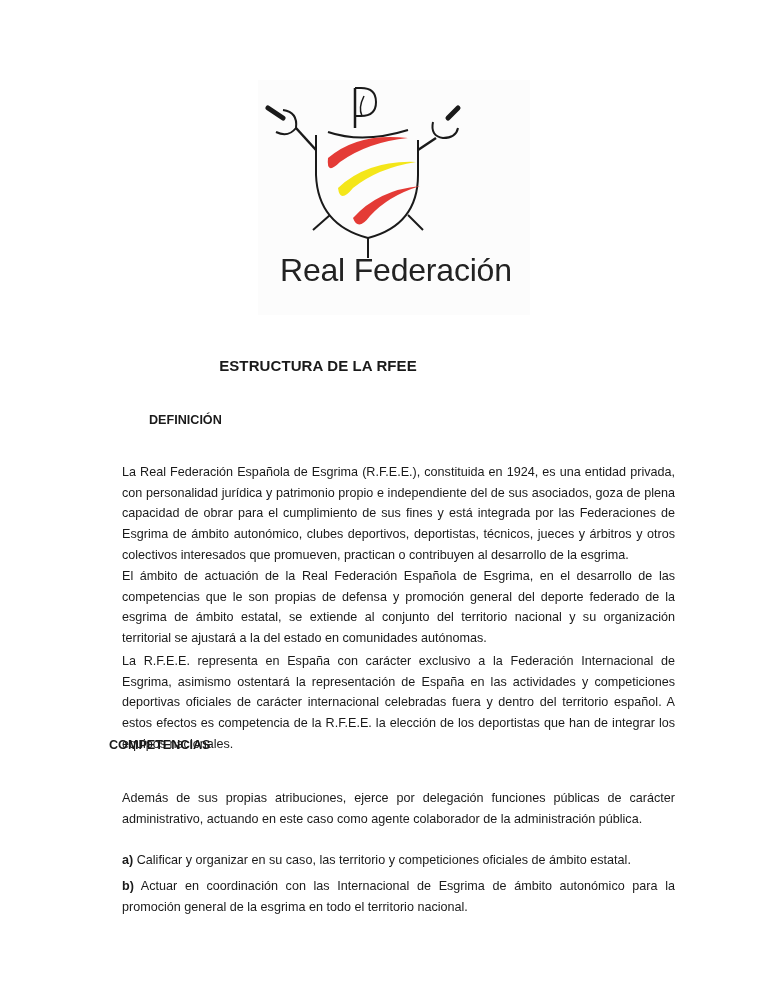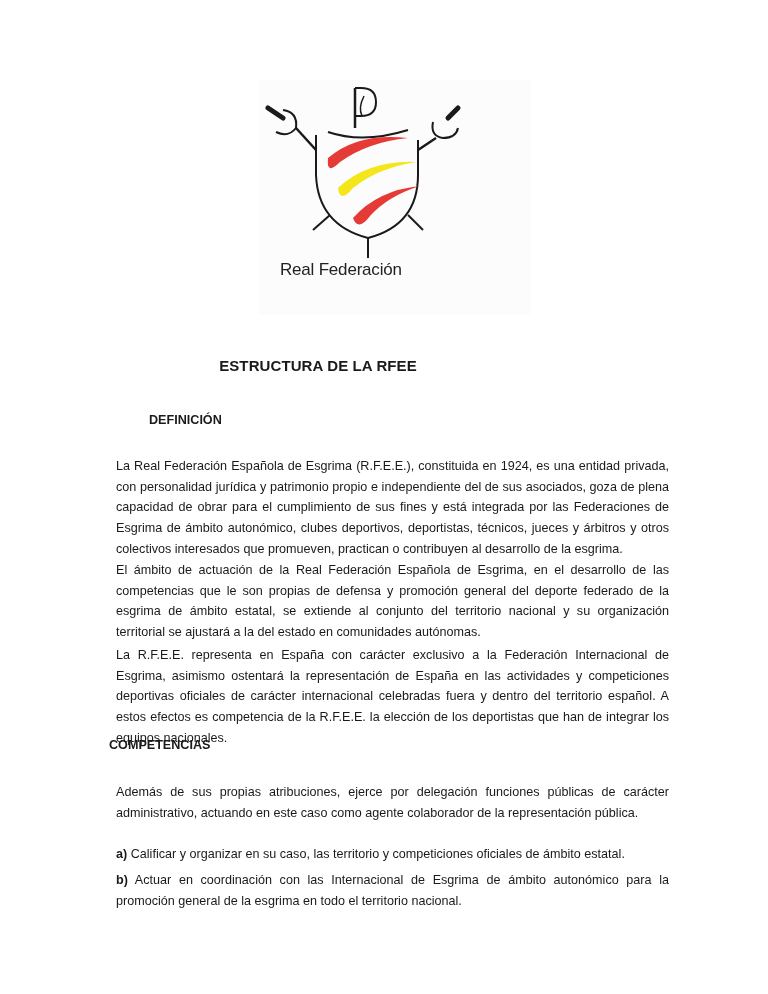--- a/index.html
+++ b/index.html
@@ -1,23 +1,23 @@
 <!DOCTYPE html>
 <html><head>
 <meta charset="utf-8">
 <style>
   html, body { margin: 0; padding: 0; background: #ffffff; }
   body { width: 768px; height: 994px; position: relative; overflow: hidden;
          font-family: "Liberation Sans", "DejaVu Sans", sans-serif; color: #1a1a1a; }
   .logo { position: absolute; left: 258px; top: 80px; width: 272px; height: 235px; background: #fcfcfc; }
   .logo svg { position: absolute; left: 0; top: 0; }
-  .logo-text { position: absolute; left: 22px; top: 178px; font-size: 17px; line-height: 24px; color: #222; letter-spacing: -0.2px; white-space: nowrap; }
+  .logo-text { position: absolute; left: 22px; top: 178px; font-size: 32px; line-height: 24px; color: #222; letter-spacing: -0.2px; white-space: nowrap; }
   .title { position: absolute; left: 0; width: 636px; top: 357px; text-align: center; font-weight: bold; font-size: 15px; letter-spacing: 0.1px; }
   .h { position: absolute; left: 109px; font-weight: bold; font-size: 12.6px; }
-  .p { position: absolute; left: 109px; width: 553px; font-size: 12.6px; line-height: 20.7px; text-align: justify; margin: 7px; }
+  .p { position: absolute; left: 109px; width: 553px; font-size: 12.6px; line-height: 20.7px; text-align: justify; margin: 13px; }
   .p b { font-weight: bold; }
 </style>
 </head>
 <body>
 
 <div class="logo">
   <svg width="272" height="180" viewBox="0 0 272 180">
 
     <line x1="97" y1="8" x2="97" y2="48" stroke="#1a1a1a" stroke-width="2.5"></line>
     <path d="M97 8 L103 8 Q118 8 118 22 Q118 36 103 36 L97 36" fill="none" stroke="#1a1a1a" stroke-width="2"></path>
@@ -51,17 +51,17 @@
 <div class="title">ESTRUCTURA DE LA RFEE</div>
 
 <div class="h" style="top:413px;padding-left:40px;">DEFINICIÓN</div>
 
 <p class="p" style="top:449px;">La Real Federación Española de Esgrima (R.F.E.E.), constituida en 1924, es una entidad privada, con personalidad jurídica y patrimonio propio e independiente del de sus asociados, goza de plena capacidad de obrar para el cumplimiento de sus fines y está integrada por las Federaciones de Esgrima de ámbito autonómico, clubes deportivos, deportistas, técnicos, jueces y árbitros y otros colectivos interesados que promueven, practican o contribuyen al desarrollo de la esgrima.</p>
 <p class="p" style="top:553px;">El ámbito de actuación de la Real Federación Española de Esgrima, en el desarrollo de las competencias que le son propias de defensa y promoción general del deporte federado de la esgrima de ámbito estatal, se extiende al conjunto del territorio nacional y su organización territorial se ajustará a la del estado en comunidades autónomas.</p>
 <p class="p" style="top:638px;">La R.F.E.E. representa en España con carácter exclusivo a la Federación Internacional de Esgrima, asimismo ostentará la representación de España en las actividades y competiciones deportivas oficiales de carácter internacional celebradas fuera y dentro del territorio español. A estos efectos es competencia de la R.F.E.E. la elección de los deportistas que han de integrar los equipos nacionales.</p>
 
 <div class="h" style="top:738px;">COMPETENCIAS</div>
 
-<p class="p" style="top:775px;">Además de sus propias atribuciones, ejerce por delegación funciones públicas de carácter administrativo, actuando en este caso como agente colaborador de la representación pública.</p>
+<p class="p" style="top:775px;">Además de sus propias atribuciones, ejerce por delegación funciones públicas de carácter administrativo, actuando en este caso como agente colaborador de la administración pública.</p>
 
 <p class="p" style="top:837px;"><b>a)</b><span> Calificar y organizar en su caso, las territorio y competiciones oficiales de ámbito estatal.</span></p>
 
 <p class="p" style="top:863px;"><b>b)</b><span> Actuar en coordinación con las Internacional de Esgrima de ámbito autonómico para la promoción general de la esgrima en todo el territorio nacional.</span></p>
 
 </body></html>

